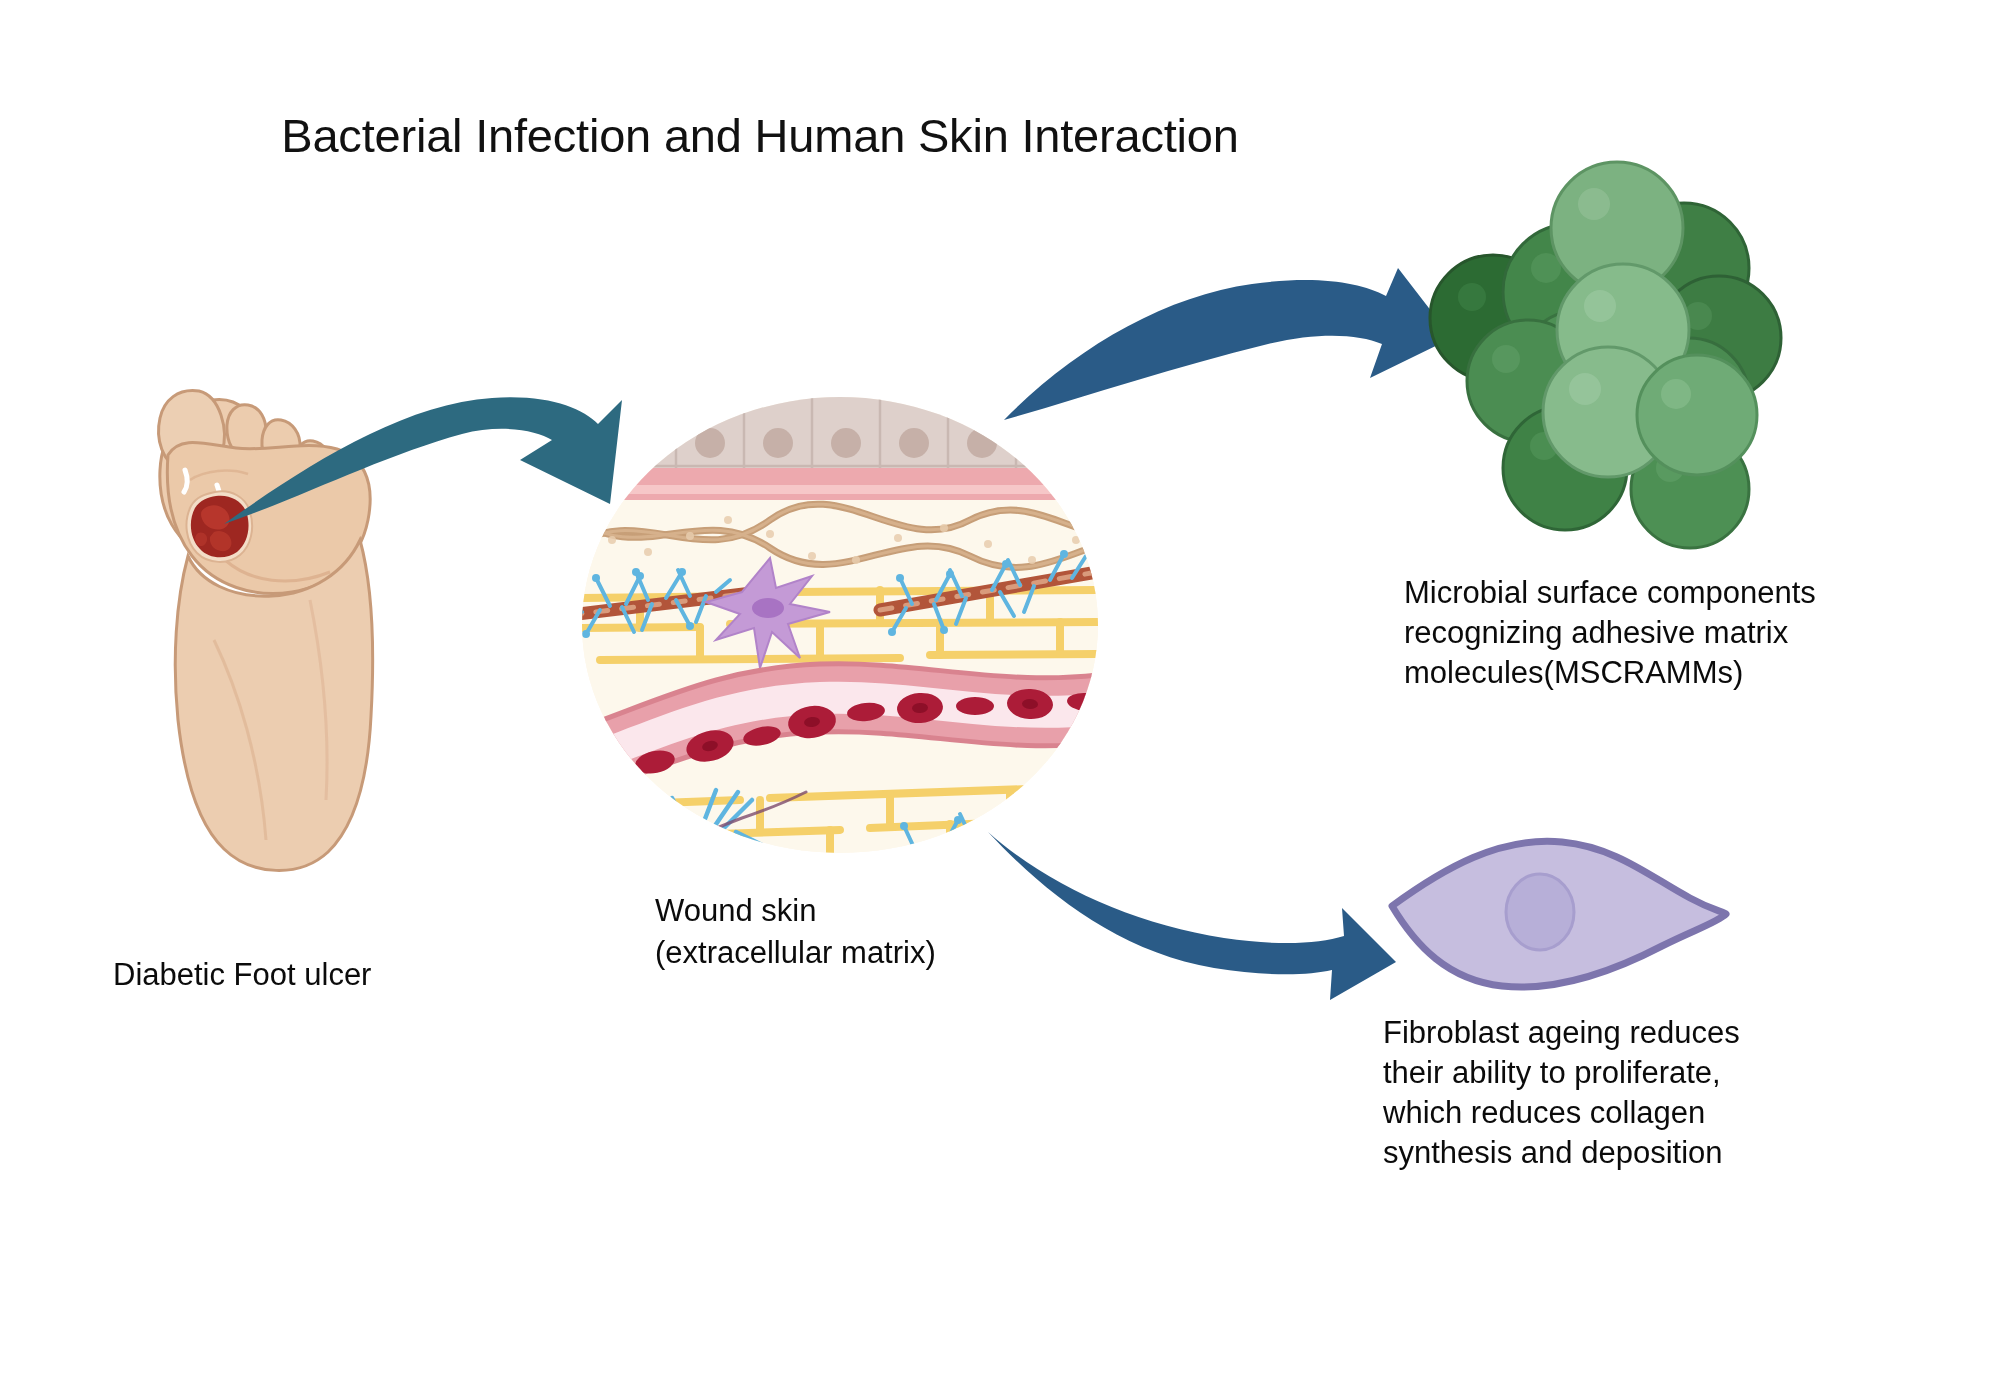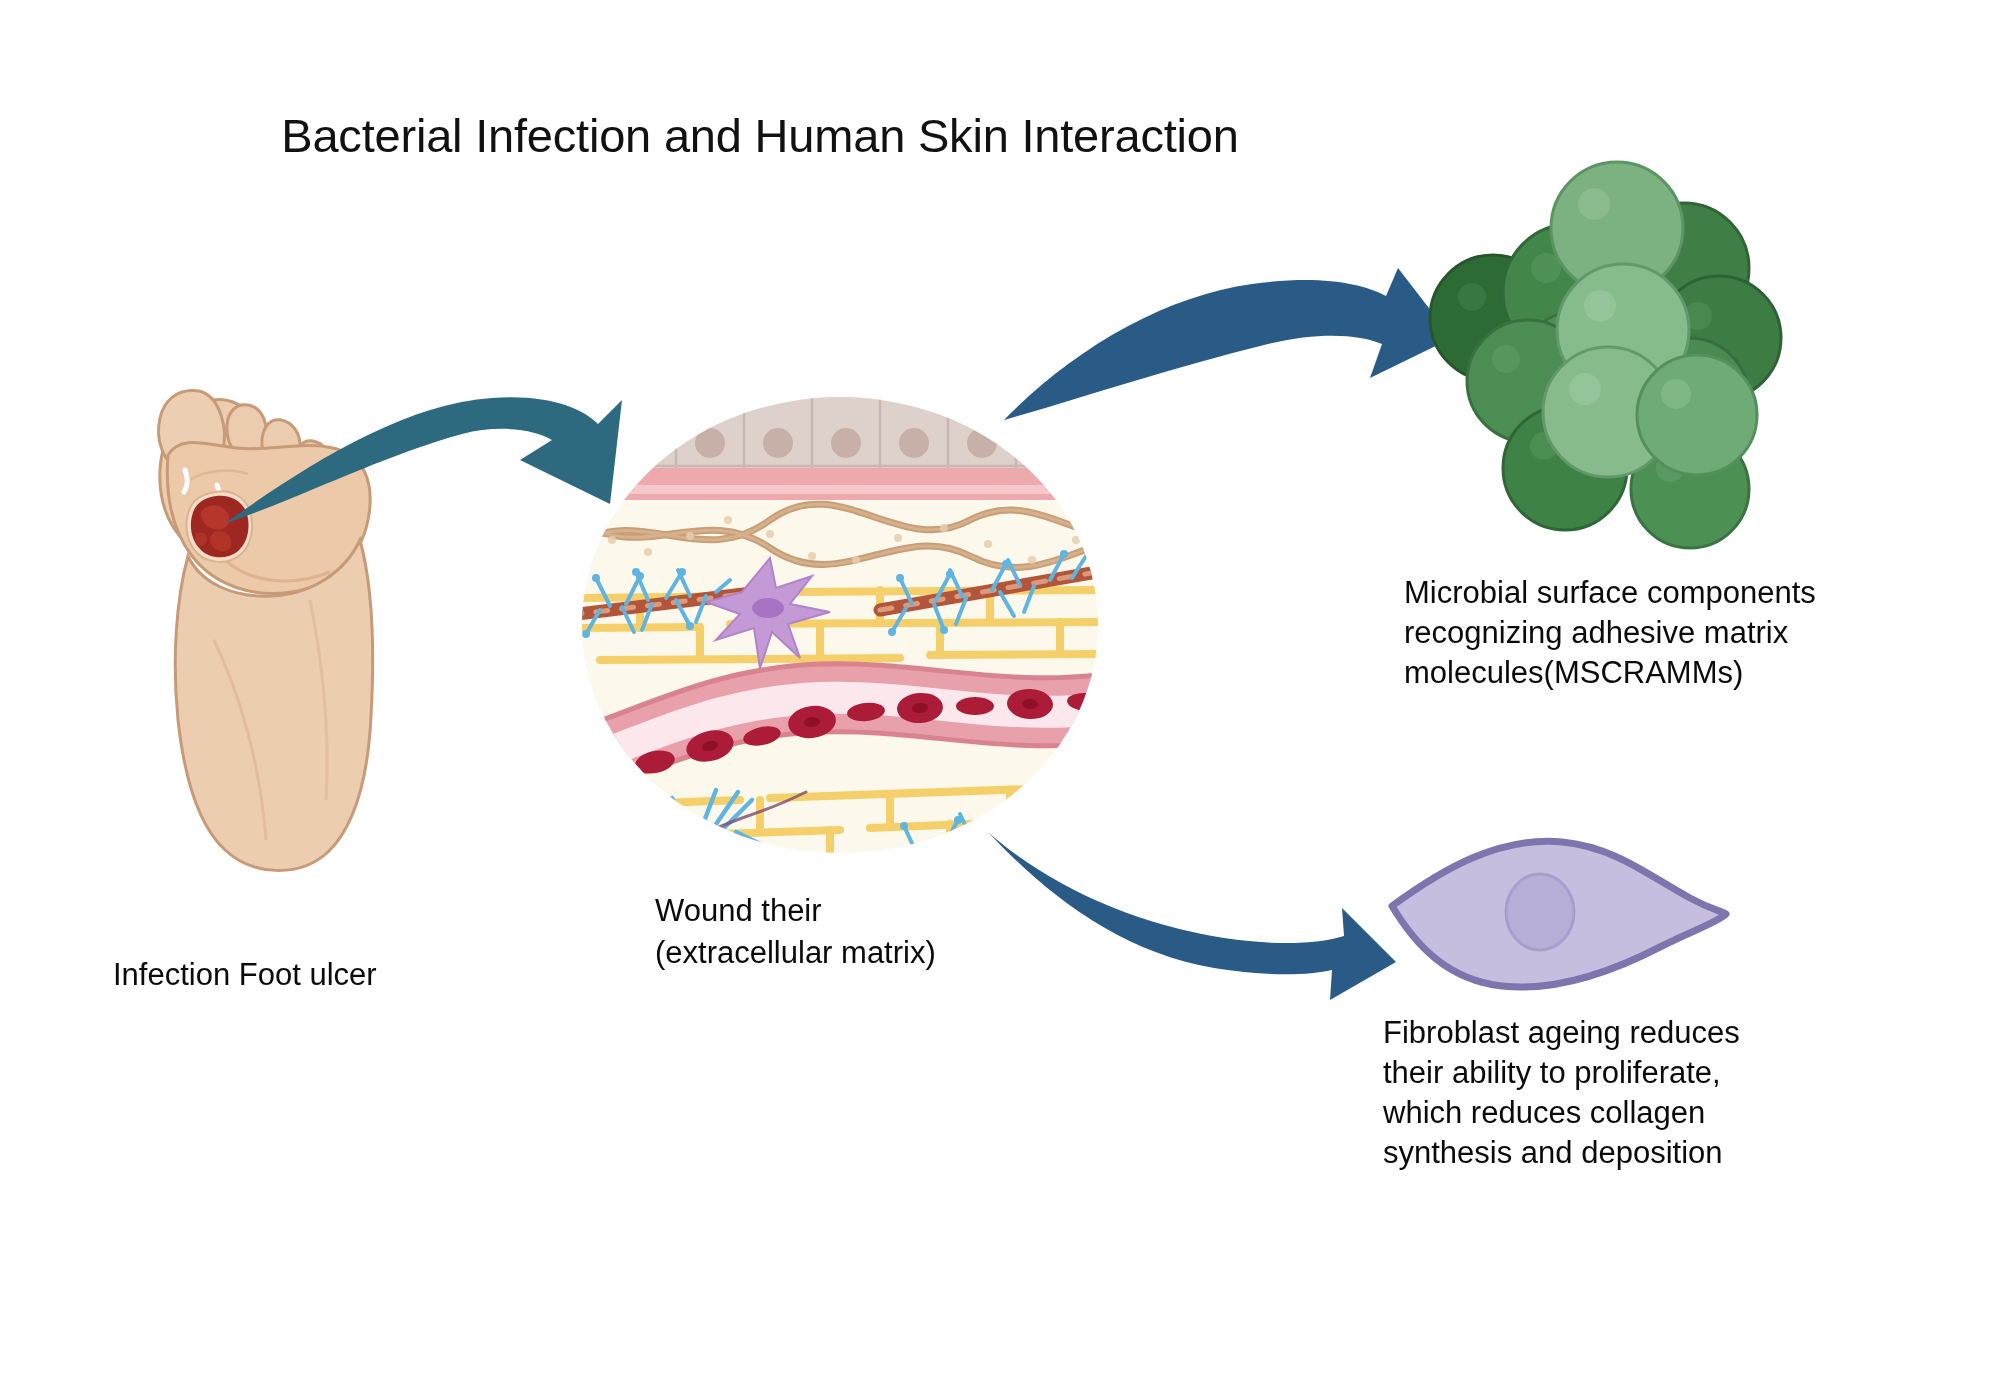--- a/index.html
+++ b/index.html
@@ -508,23 +508,23 @@
                C1444,868 1500,836 1562,842
                C1616,847 1652,878 1690,898
                C1712,910 1724,912 1726,914
                C1718,922 1694,930 1662,946
                C1612,972 1556,992 1502,986
                C1448,980 1416,946 1392,906 Z" fill="#c6bedf" stroke="#7d75ad" stroke-width="7" stroke-linejoin="round"></path>
       <ellipse cx="1540" cy="912" rx="34" ry="38" fill="#b7afd8" stroke="#a79ece" stroke-width="3"></ellipse>
     </g>
   </svg>
 
-  <div class="abs label" id="label-foot">Infection Foot ulcer</div>
-
-  <div class="abs label" id="label-wound">Wound their
+  <div class="abs label" id="label-foot">Diabetic Foot ulcer</div>
+
+  <div class="abs label" id="label-wound">Wound skin
 (extracellular matrix)</div>
 
   <div class="abs label" id="label-mscramm">Microbial surface components
 recognizing adhesive matrix
 molecules(MSCRAMMs)</div>
 
   <div class="abs label" id="label-fibro">Fibroblast ageing reduces
 their ability to proliferate,
 which reduces collagen
 synthesis and deposition</div>

